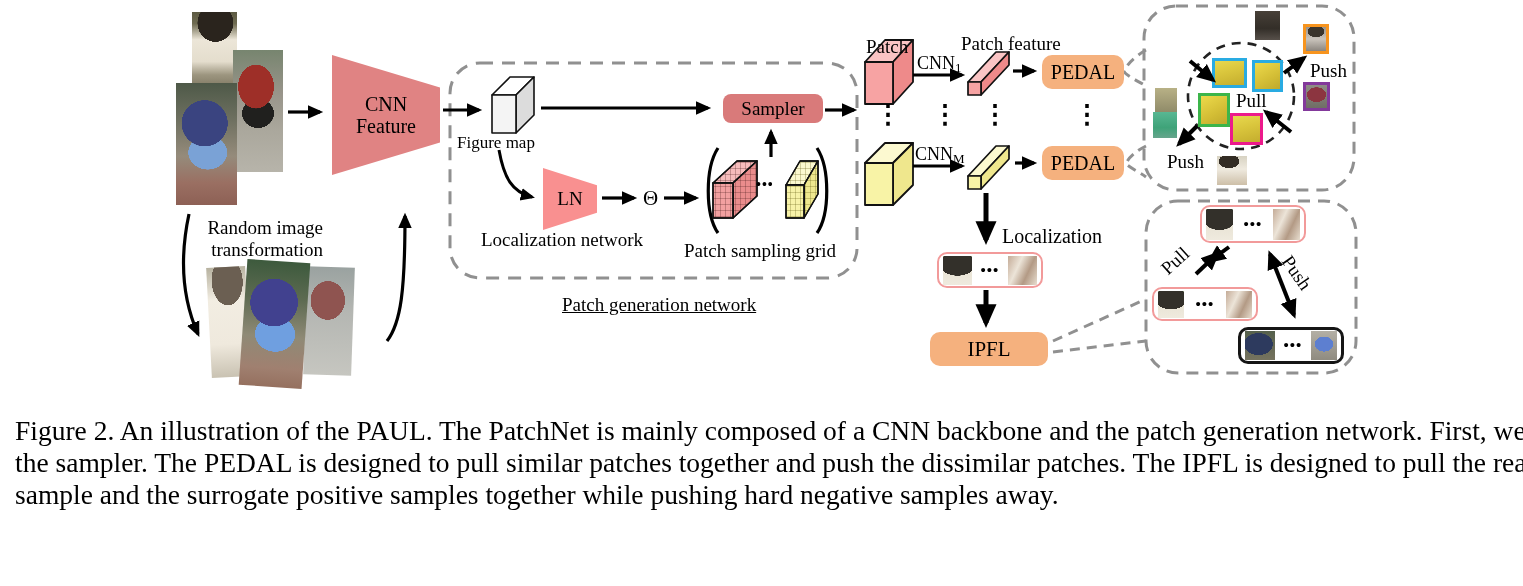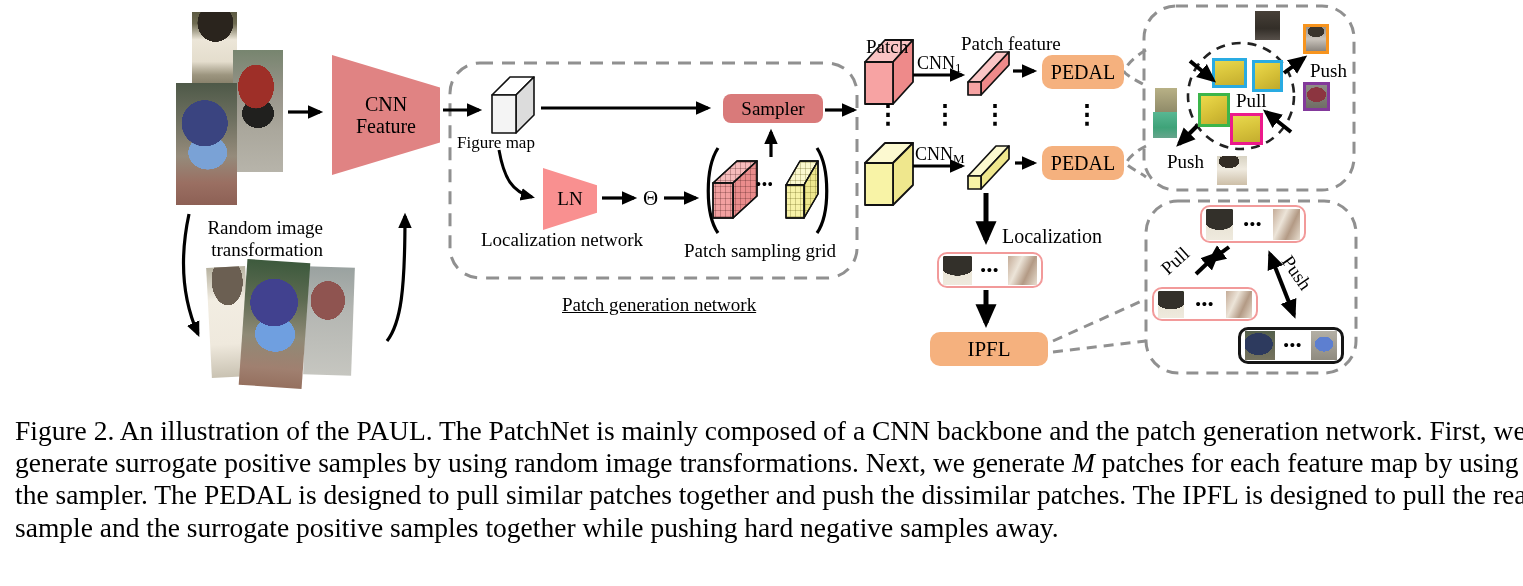--- a/index.html
+++ b/index.html
@@ -280,18 +280,17 @@
       <path d="M1197,126 L1179,144" stroke-width="4" marker-end="url(#ah)"></path>
       <path d="M1291,132 L1266,112" stroke-width="4" marker-end="url(#ah)"></path>
       <path d="M1229,247 L1210,261" stroke-width="4" marker-end="url(#ah)"></path>
       <path d="M1196,274 L1217,254" stroke-width="4" marker-end="url(#ah)"></path>
       <path d="M1270,254 L1294,315" stroke-width="4" marker-start="url(#ah)" marker-end="url(#ah)"></path>
     </g>
   </svg>
 
   <div class="caption">
     <div class="cl">Figure 2. An illustration of the PAUL. The PatchNet is mainly composed of a CNN backbone and the patch generation network. First, we</div>
-    <div class="cl"><span>generate surrogate positive samples by using random image transformations. Next, we generate </span><span class="math">M</span><span> patches for each feature map by using</span></div>
     <div class="cl">the sampler. The PEDAL is designed to pull similar patches together and push the dissimilar patches. The IPFL is designed to pull the real</div>
     <div class="cl-last">sample and the surrogate positive samples together while pushing hard negative samples away.</div>
   </div>
 
 </div>
 
 </body></html>

